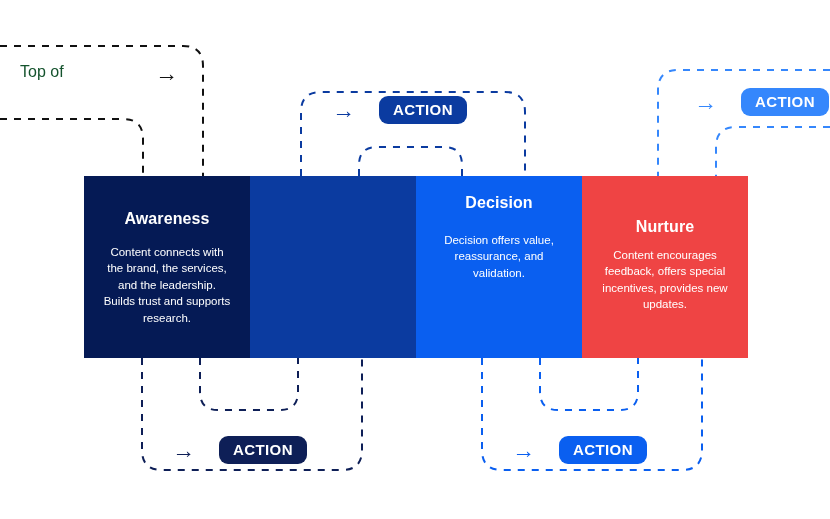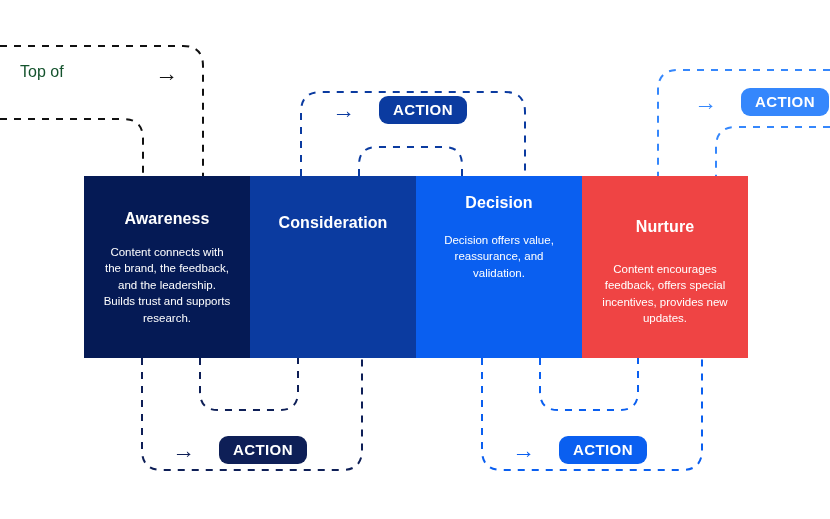--- a/index.html
+++ b/index.html
@@ -76,21 +76,21 @@
     font-weight: 400;
     line-height: 1.43;
   }
   .s1 .stage-title { margin-top: 34px; }
   .s1 .stage-desc  { margin-top: 16px; width: 130px; }
   .s2 .stage-title { margin-top: 38px; }
   .s2 .stage-desc  { margin-top: 17px; width: 132px; }
   .s3 .stage-title { margin-top: 18px; }
   .s3 .stage-desc  { margin-top: 20px; width: 124px; }
   .s4 .stage-title { margin-top: 42px; }
-  .s4 .stage-desc  { margin-top: 25px; width: 140px; }
+  .s4 .stage-desc  { margin-top: 11px; width: 140px; }
 
   
   .action {
     position: absolute;
     display: flex;
     align-items: center;
     gap: 24px;
   }
   .arrow-glyph {
     font-size: 23px;
@@ -151,25 +151,24 @@
     <span class="tof-line1">Top of</span>
   </div>
   <div style="position:absolute;left:155px;top:62px;color:#111111;">
     <span class="arrow-glyph">→</span>
   </div>
 
   <div class="funnel">
 
     <div class="stage s1" style="background:#051A55">
       <div class="stage-title">Awareness</div>
-      <div class="stage-desc">Content connects with the brand, the feedback, and the leadership. Builds trust and supports research.</div>
+      <div class="stage-desc">Content connects with the brand, the services, and the leadership. Builds trust and supports research.</div>
     </div>
 
     <div class="stage s2" style="background:#0B3BA0">
-      <div class="stage-title">Consideration</div>
     </div>
 
     <div class="stage s3" style="background:#0A5FF0">
       <div class="stage-title">Decision</div>
       <div class="stage-desc">Decision offers value, reassurance, and validation.</div>
     </div>
 
     <div class="stage s4" style="background:#ef4444">
       <div class="stage-title">Nurture</div>
       <div class="stage-desc">Content encourages feedback, offers special incentives, provides new updates.</div>

